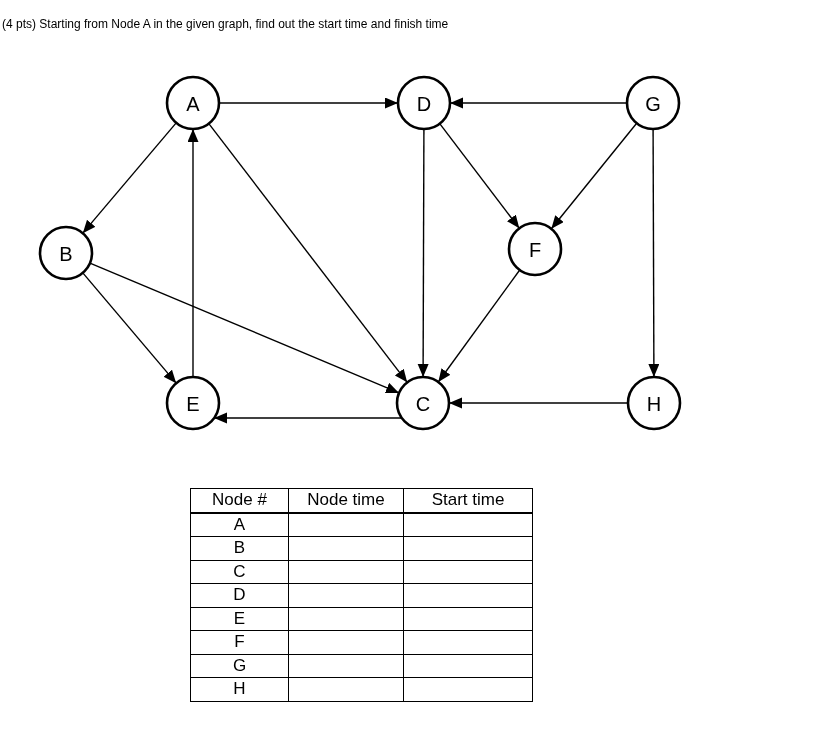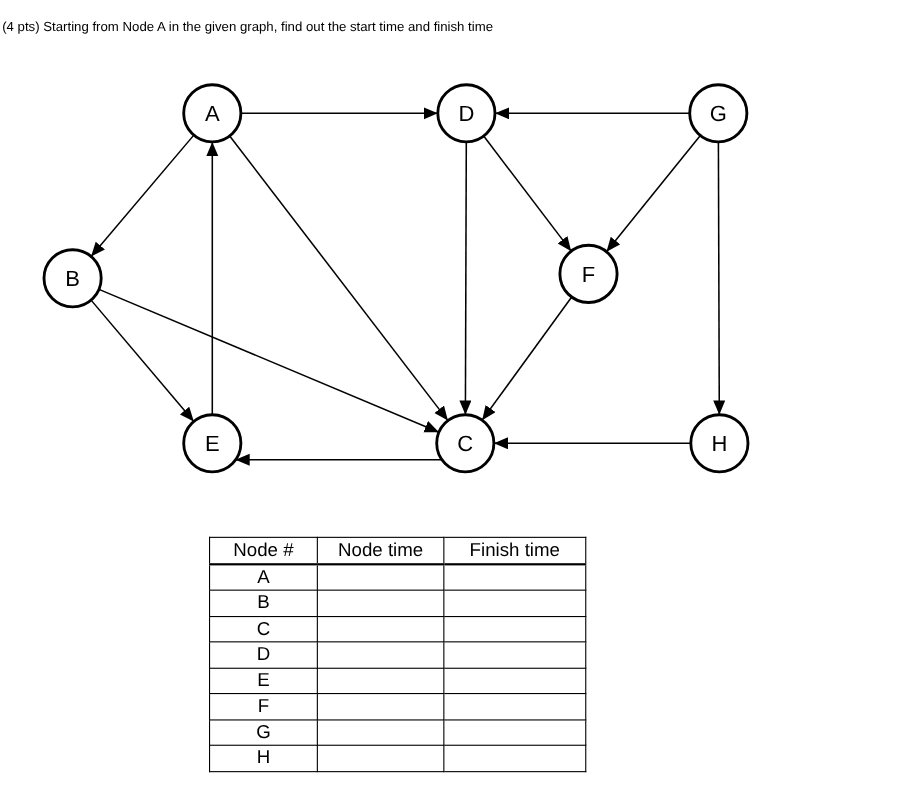--- a/index.html
+++ b/index.html
@@ -119,21 +119,21 @@
         <circle cx="654" cy="403" r="26" fill="#ffffff" stroke="#000000" stroke-width="2.6"></circle>
         <text x="654" y="404" text-anchor="middle" dominant-baseline="central" class="node-label">H</text>
       </g>
     </svg>
 
   <table class="dfs-table">
     <thead>
       <tr>
         <th class="col-node">Node #</th>
         <th class="col-start">Node time</th>
-        <th class="col-finish">Finish time</th>
+        <th class="col-finish">Start time</th>
       </tr>
     </thead>
     <tbody id="dfs-table-body">
         <tr>
           <td class="col-node">A</td>
           <td class="col-start"></td>
           <td class="col-finish"></td>
         </tr>
         <tr>
           <td class="col-node">B</td>

